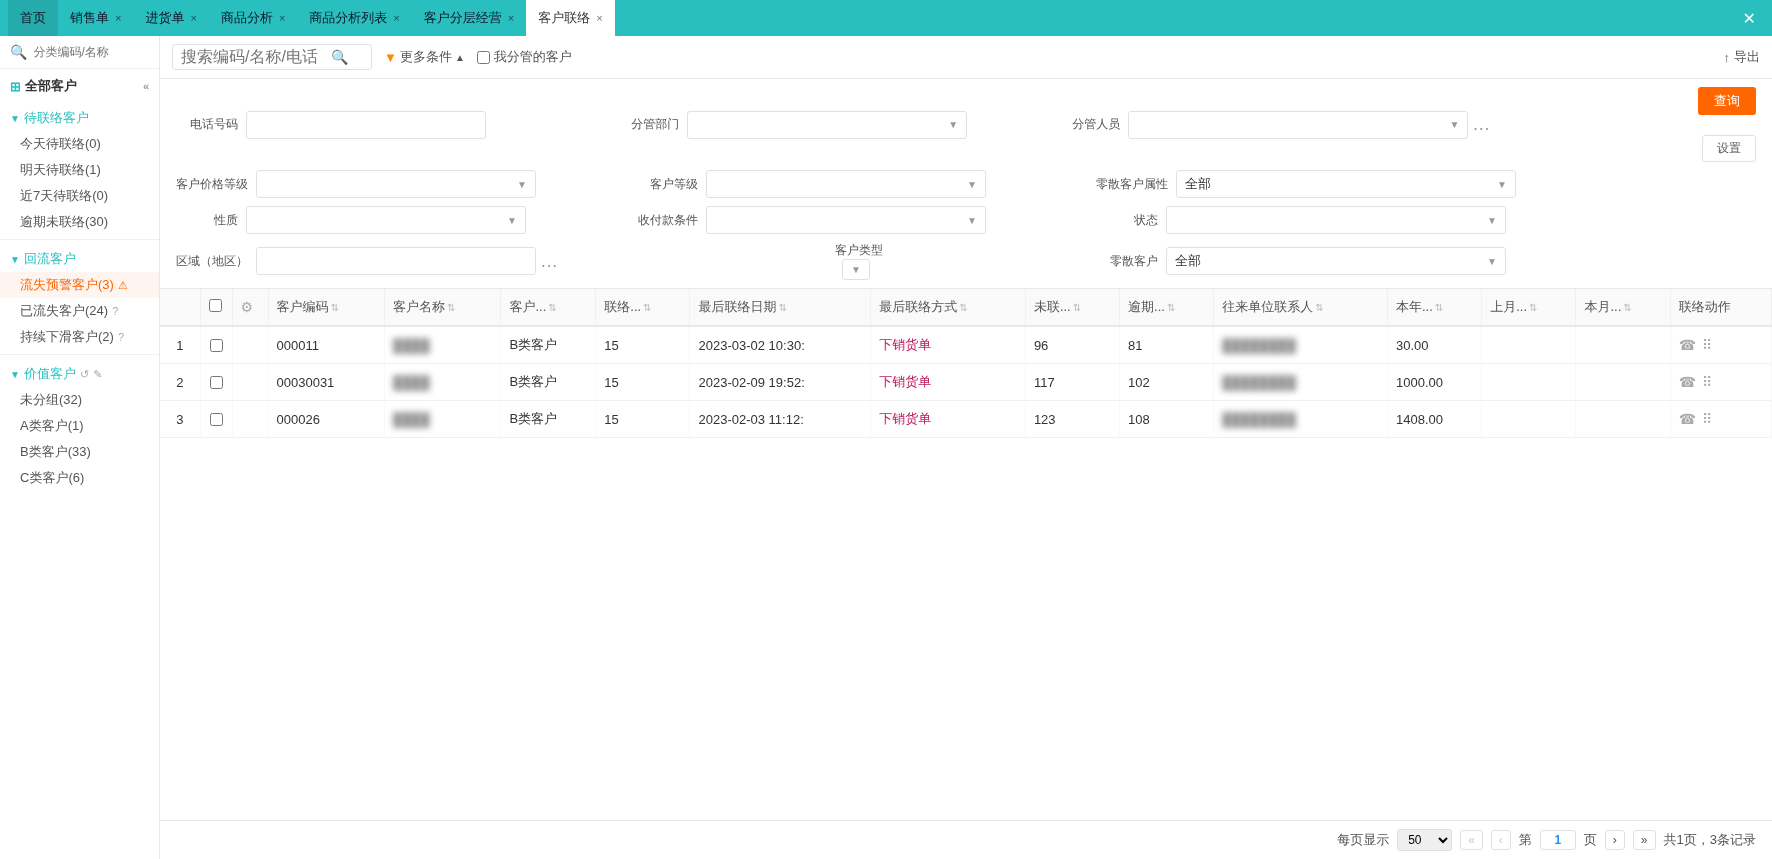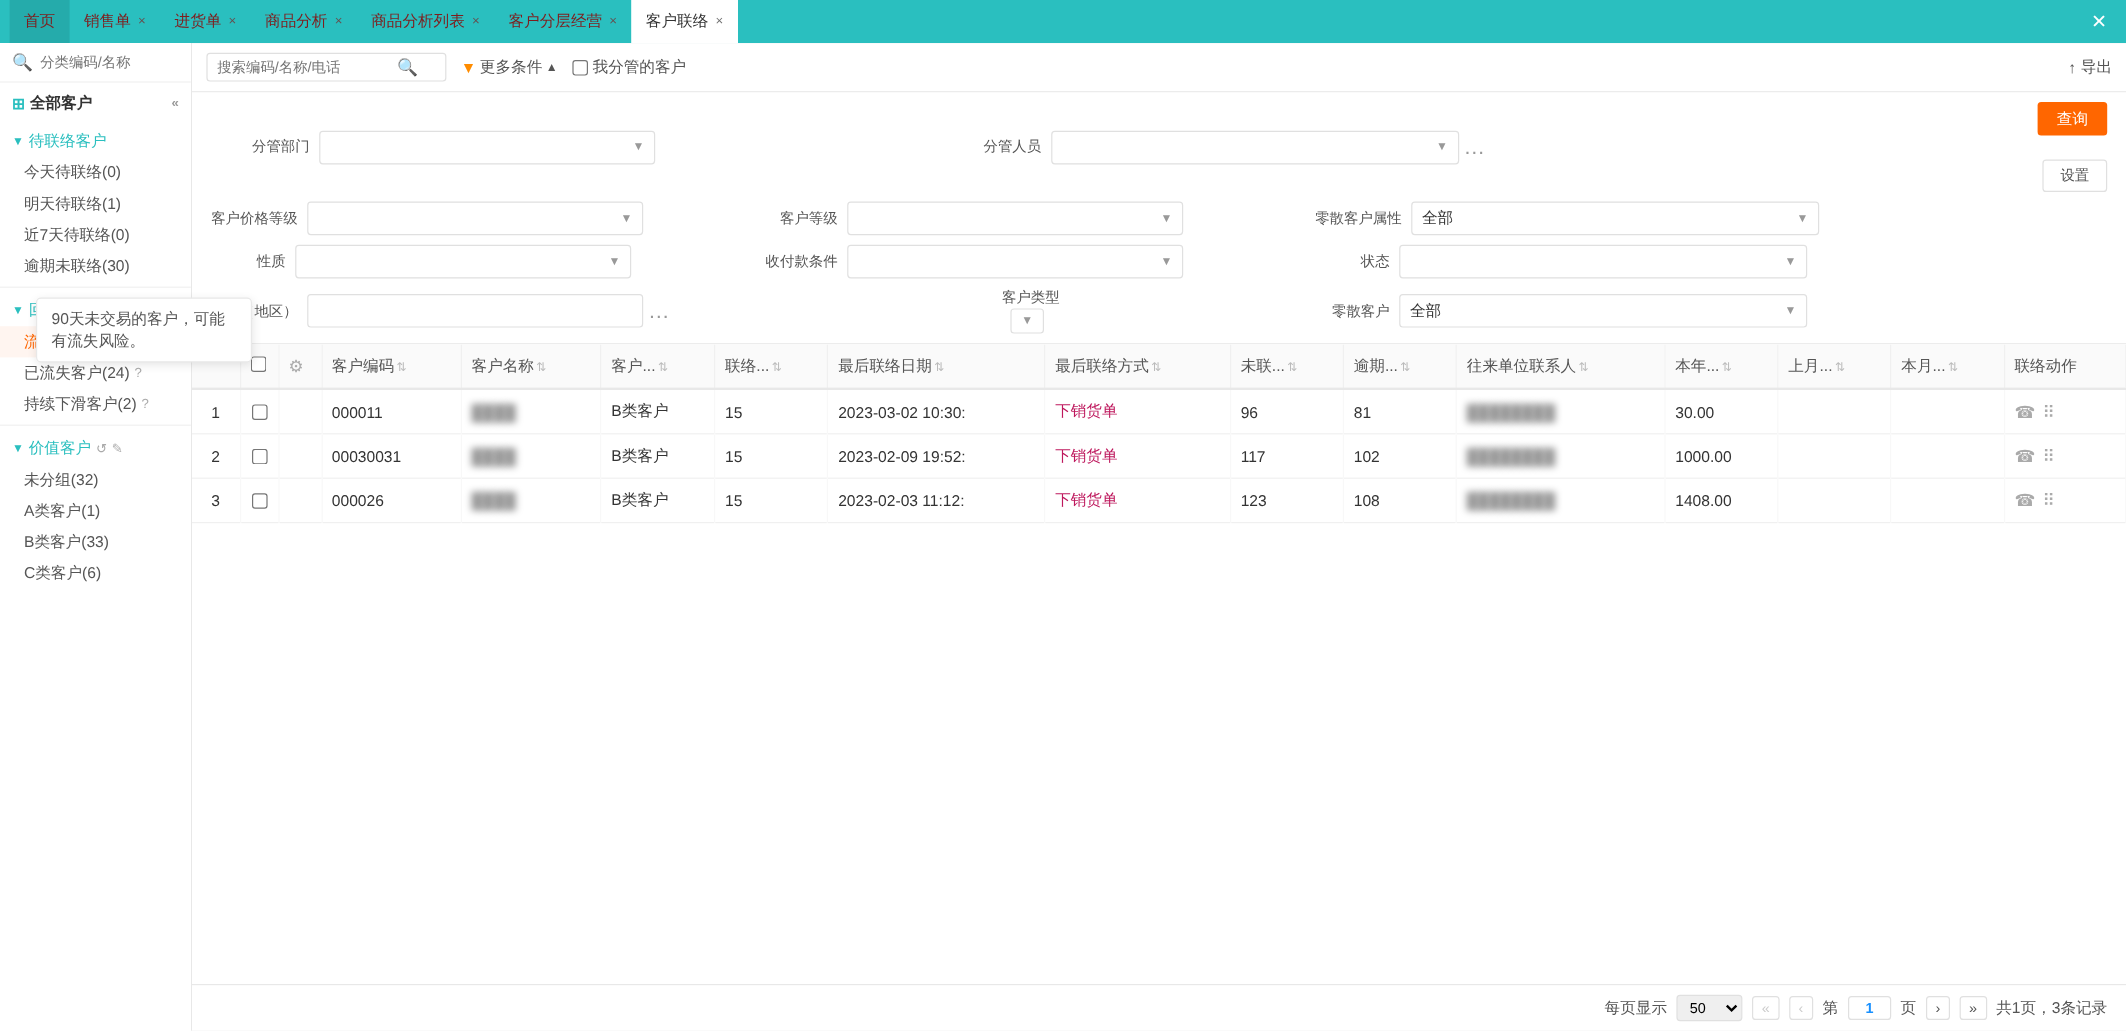--- a/index.html
+++ b/index.html
@@ -11,21 +11,21 @@
       align-items: center;
       background: #2abfbf;
       height: 36px;
       padding: 0 8px;
     }
     .top-tab {
       display: flex;
       align-items: center;
       padding: 0 12px;
       height: 36px;
-      color: #7f1d1d;
+      color: #0f172a;
       cursor: pointer;
       font-size: 13px;
       white-space: nowrap;
     }
     .top-tab.home { background: rgba(0,0,0,0.1); }
     .top-tab.active { background: #fff; color: #333; }
     .top-tab .close-x {
       margin-left: 6px;
       font-size: 11px;
       color: inherit;
@@ -150,21 +150,21 @@
       display: flex;
       align-items: center;
       border: 1px solid #e0e0e0;
       border-radius: 3px;
       padding: 3px 8px;
       width: 200px;
     }
     .search-input-wrap input {
       border: none;
       outline: none;
-      font-size: 12px;
+      font-size: 16px;
       color: #999;
       width: 150px;
     }
     .search-icon-btn { color: #ff8c00; font-size: 14px; cursor: pointer; }
     .more-conditions {
       display: flex;
       align-items: center;
       color: #555;
       font-size: 12px;
       cursor: pointer;
@@ -460,23 +460,20 @@
       <div class="sidebar-item">
         <span>已流失客户(24)</span>
         <span style="margin-left:4px;color:#aaa;font-size:11px;">?</span>
       </div>
       <div class="sidebar-item">
         <span>持续下滑客户(2)</span>
         <span style="margin-left:4px;color:#aaa;font-size:11px;">?</span>
       </div>
     </div>
 
-    <div class="tooltip-box">
-      <span>90天未交易的客户，可能有流失风险。</span>
-    </div>
 
     <div class="sidebar-divider"></div>
 
     <div class="sidebar-group">
       <div class="sidebar-group-title">
         <span class="arrow">▼</span>
         <span>价值客户</span>
         <span style="margin-left:4px;color:#aaa;font-size:11px;cursor:pointer;">↺</span>
         <span style="margin-left:4px;color:#aaa;font-size:11px;cursor:pointer;">✎</span>
       </div>
@@ -514,20 +511,24 @@
       <div class="search-bar-spacer"></div>
       <div class="export-btn">
         <span>↑</span>
         <span>导出</span>
       </div>
     </div>
 
     <div class="filter-panel">
 
       <div class="filter-row">
+        <div class="filter-field">
+          <span class="filter-label">电话号码</span>
+          <input class="filter-input" type="text" value="" style="">
+        </div>
         <div class="filter-field" style="margin-left:20px;">
           <span class="filter-label">分管部门</span>
           <div class="filter-select">
             <span></span>
             <span class="arrow">▼</span>
           </div>
         </div>
         <div class="filter-field" style="margin-left:20px;flex:1.5;">
           <span class="filter-label">分管人员</span>
           <div class="filter-select" style="max-width:340px;">

